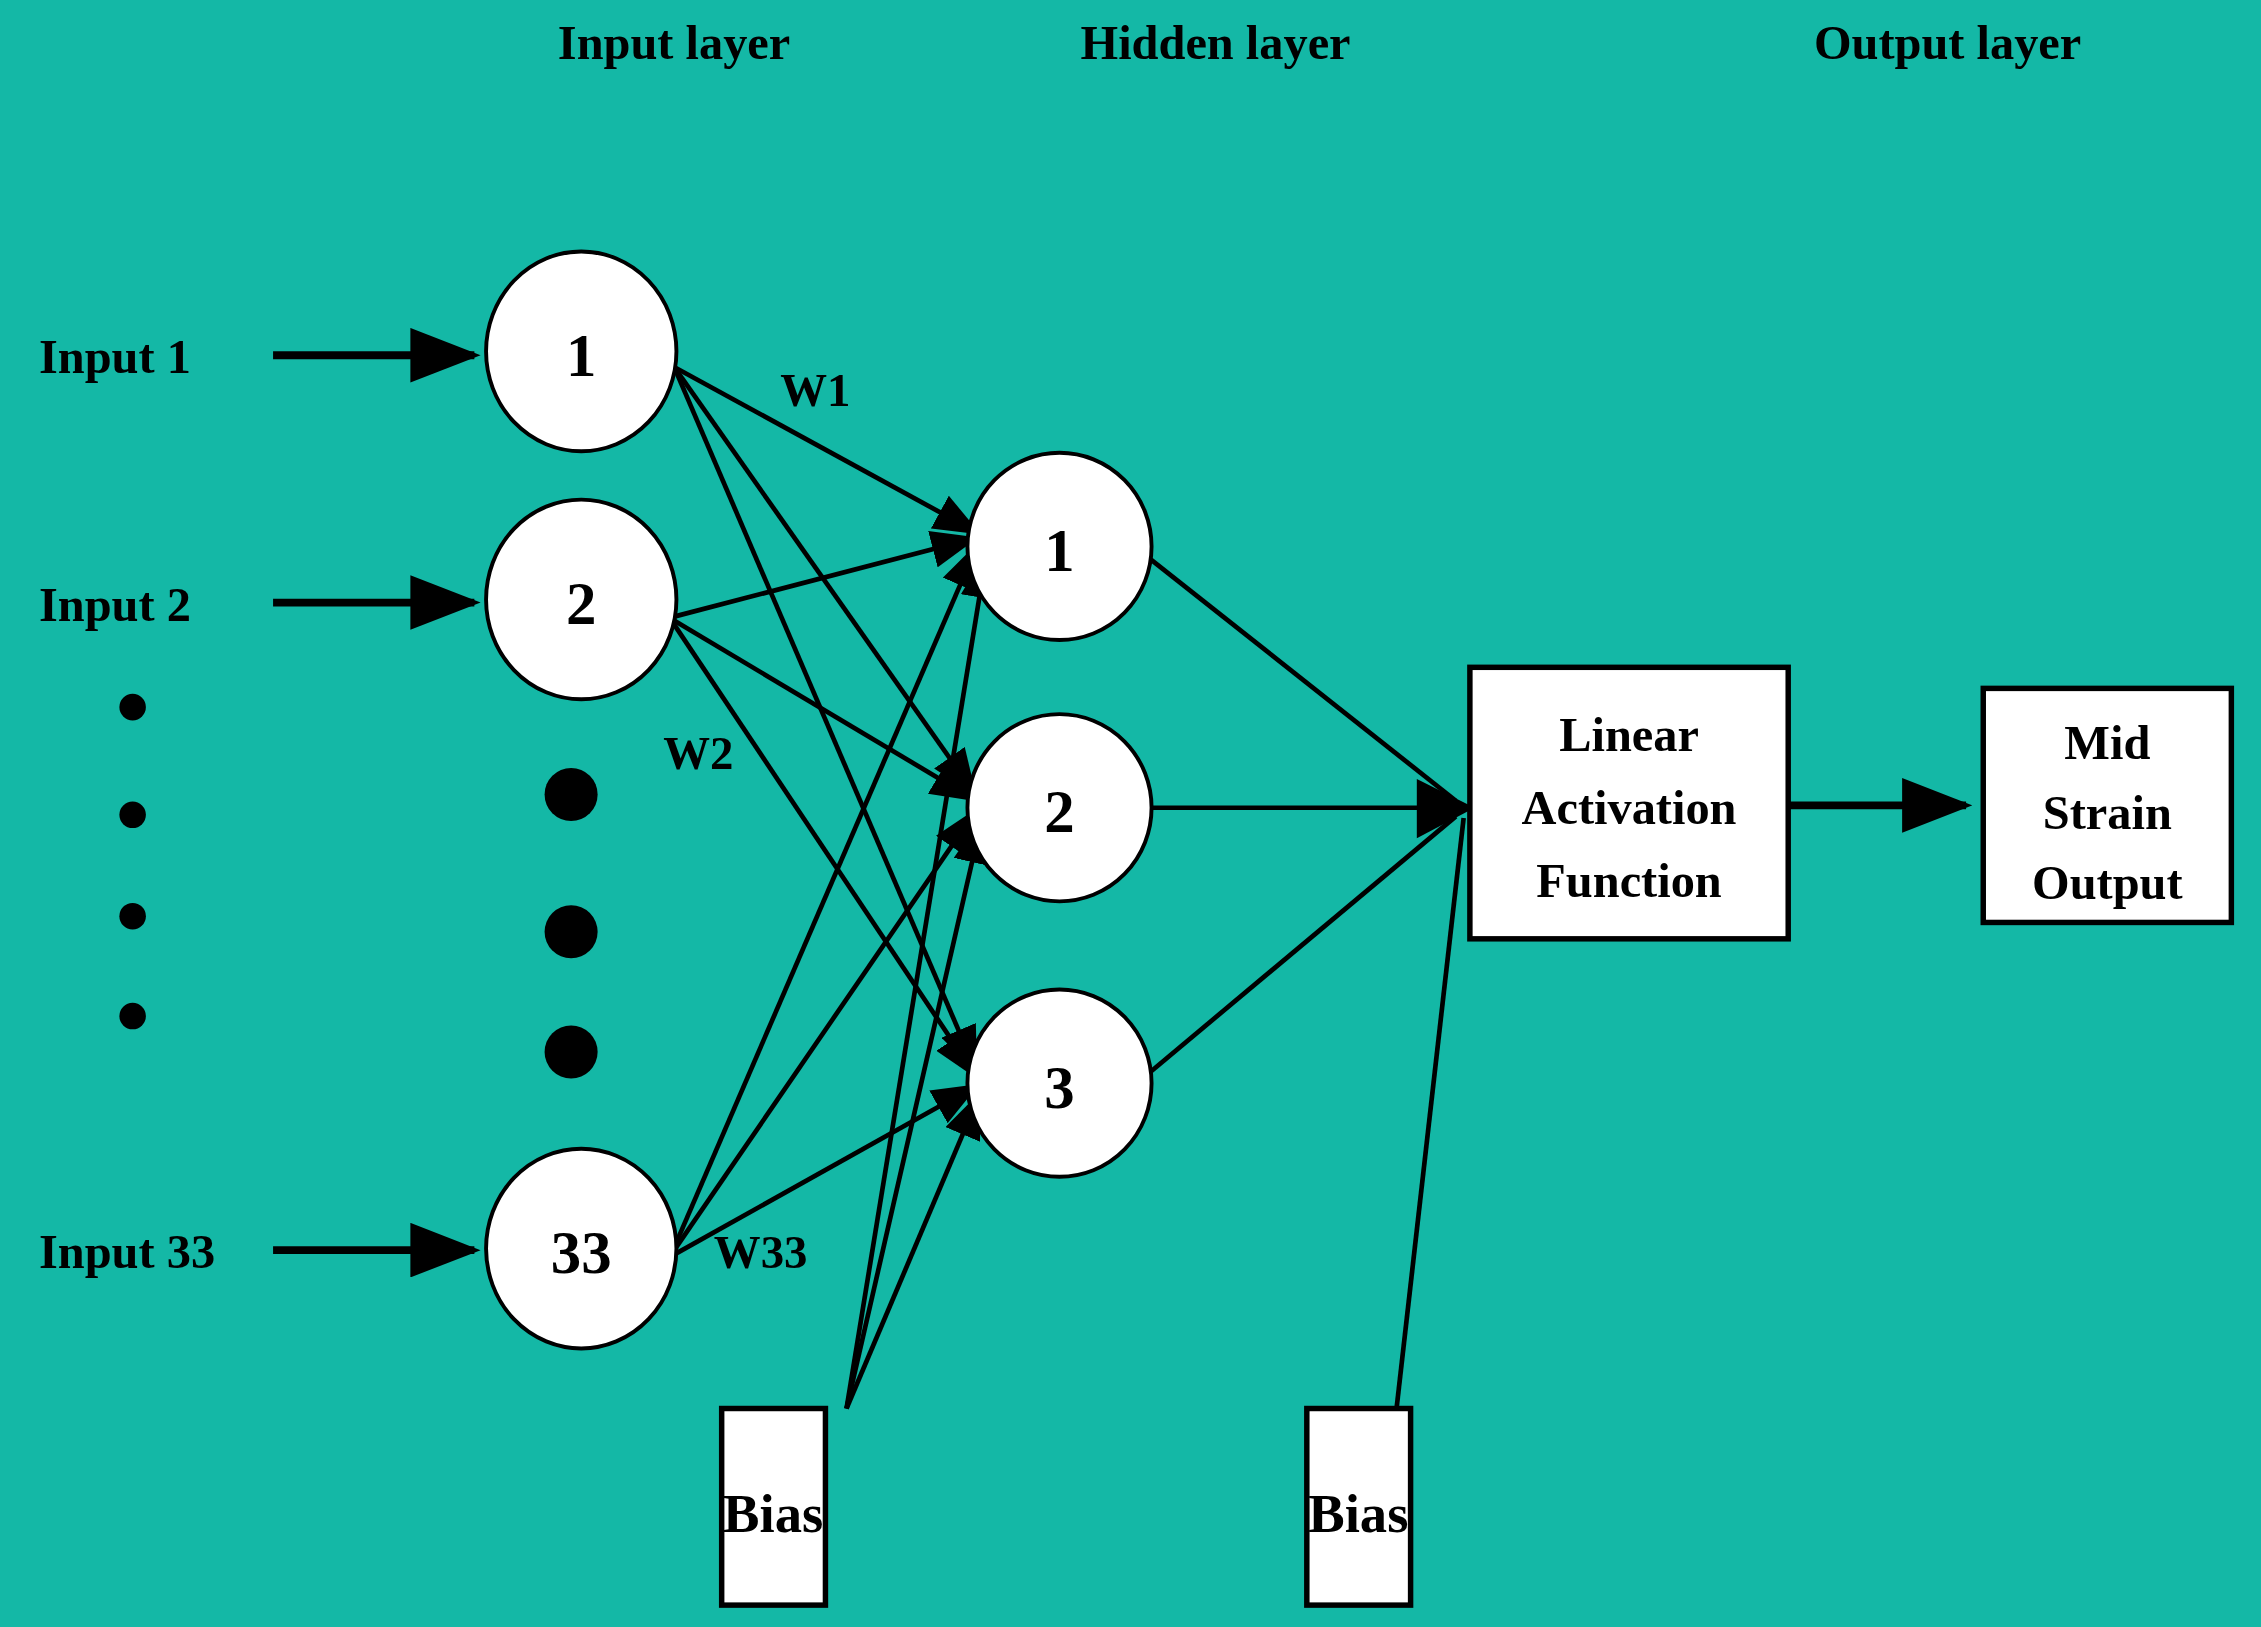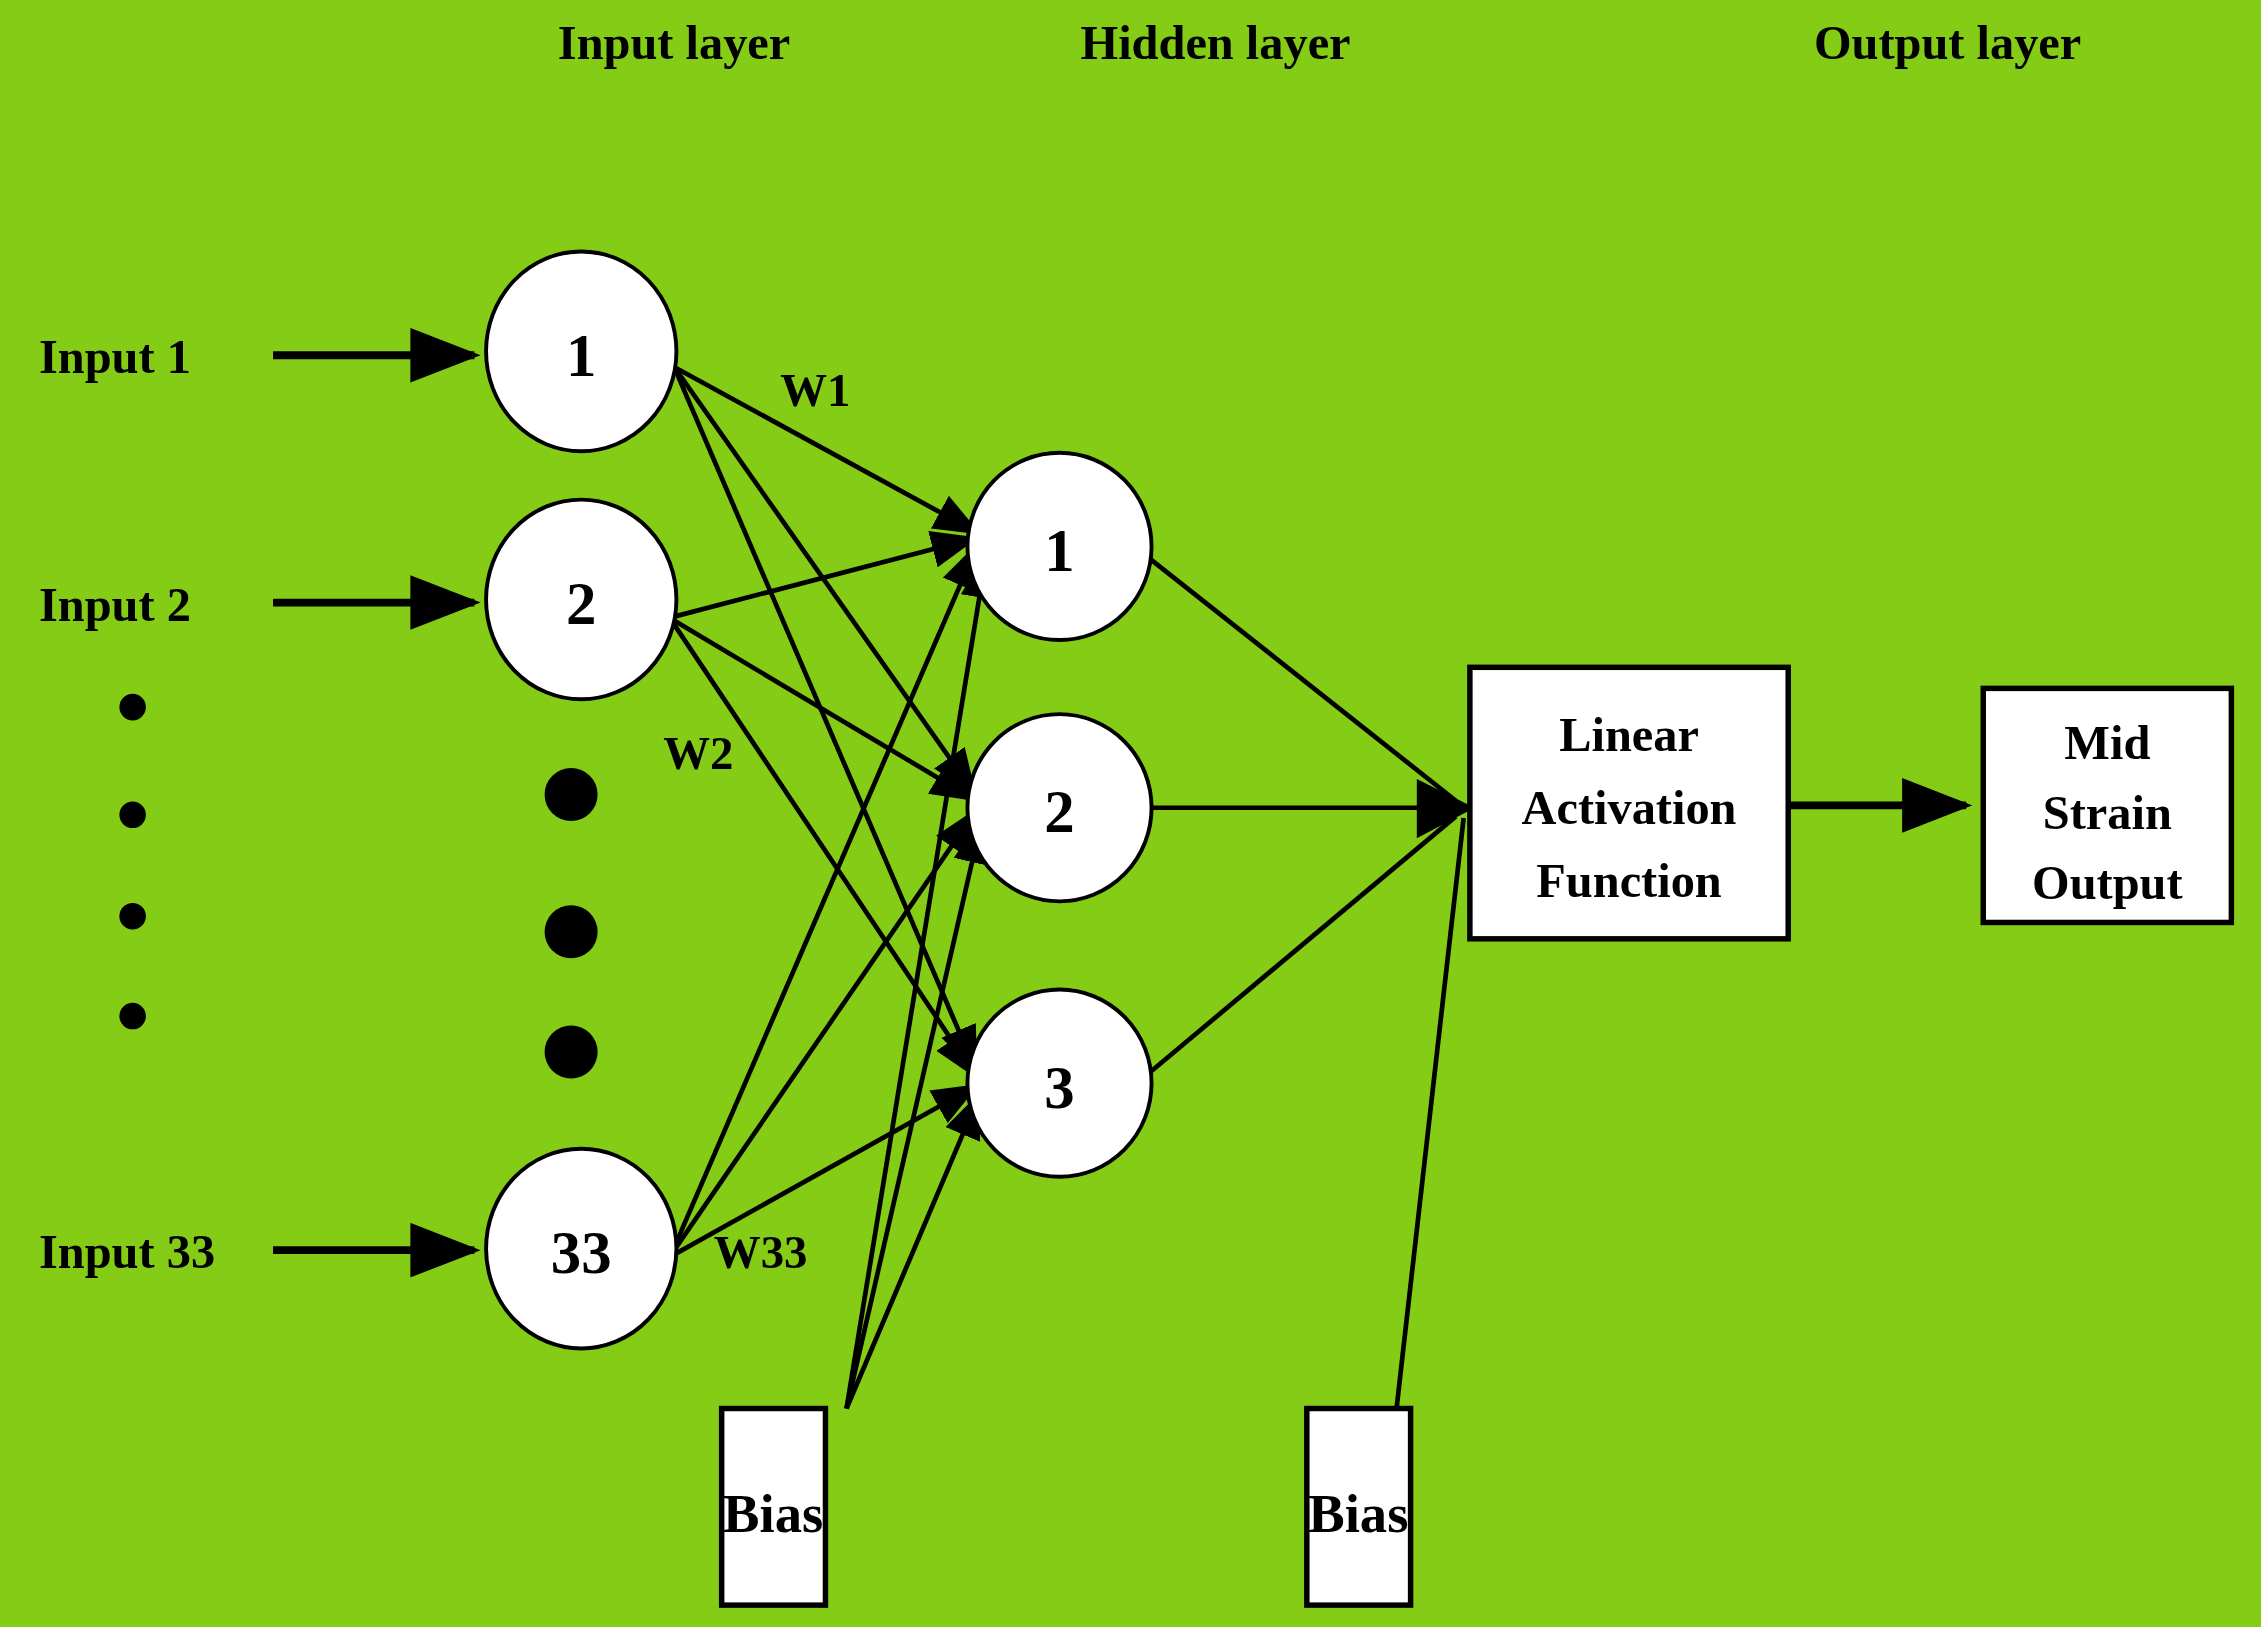--- a/index.html
+++ b/index.html
@@ -4,21 +4,21 @@
 <style>
   html, body {
     margin: 0;
     padding: 0;
     background: #ffffff;
   }
   #canvas-wrap {
     position: relative;
     width: 2261px;
     height: 1628px;
-    background: #84cc16;
+    background: #14b8a6;
     overflow: hidden;
     font-family: "Liberation Serif", "DejaVu Serif", serif;
   }
   svg#diagram {
     position: absolute;
     left: 0;
     top: 0;
     width: 2261px;
     height: 1628px;
   }

